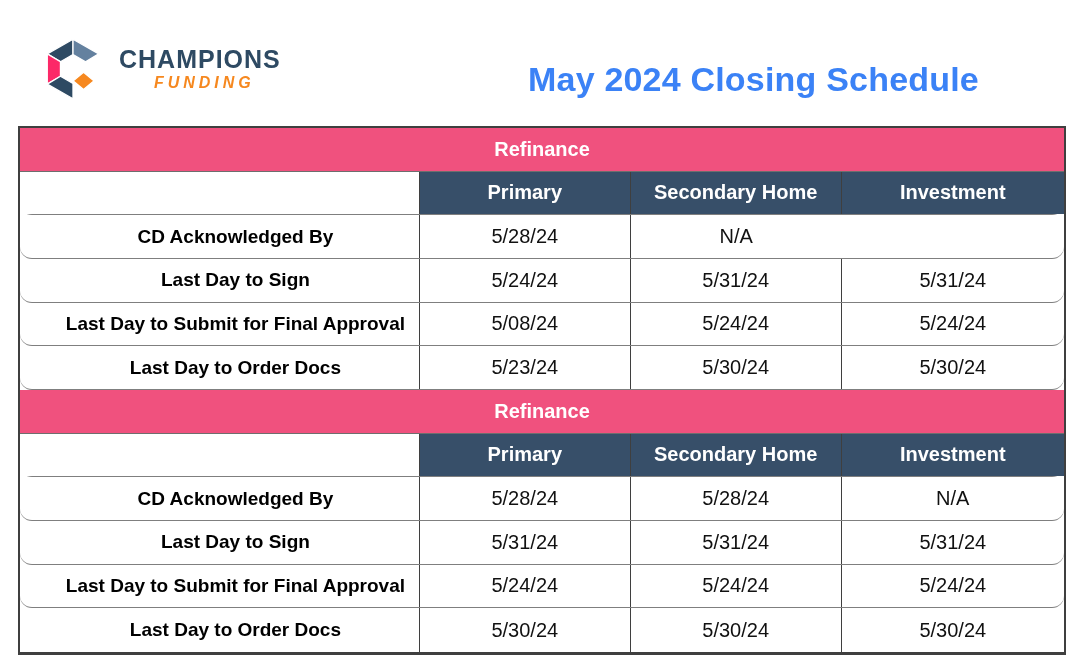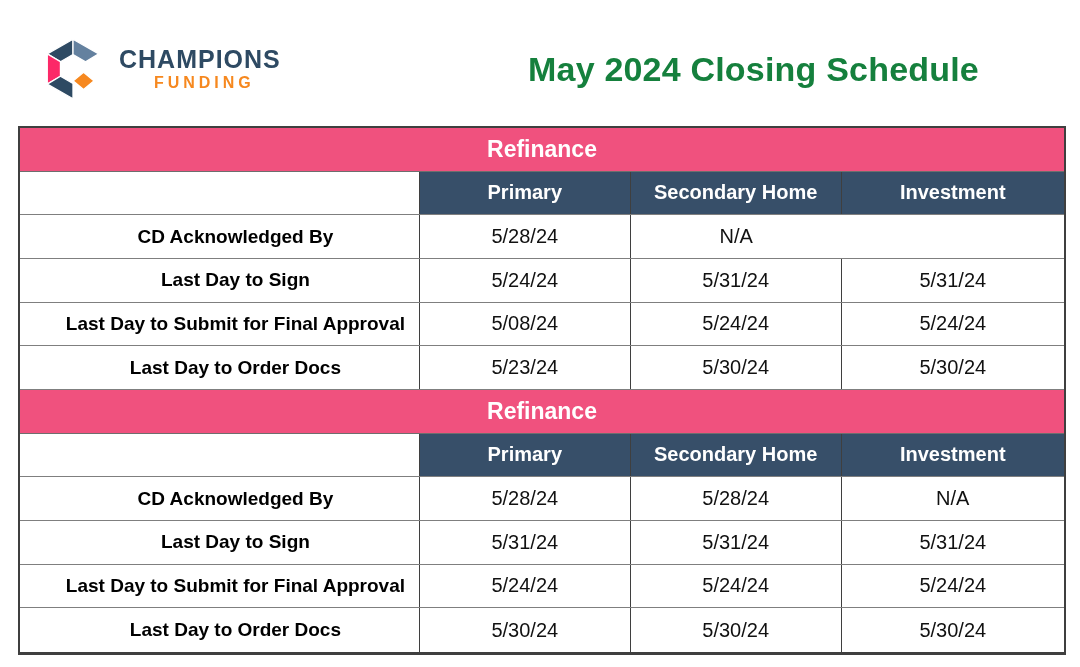--- a/index.html
+++ b/index.html
@@ -19,47 +19,49 @@
   .brand-mark { width: 66px; height: 70px; }
   .brand-text { display: flex; flex-direction: column; }
   .brand-name {
     font-size: 25px; font-weight: bold; color: #2E4A63;
     letter-spacing: 1px; line-height: 1.05;
   }
   .brand-subname {
     font-size: 16px; font-weight: bold; color: #F6881F;
     letter-spacing: 4px; text-align: right; padding-right: 26px;
     margin-top: 2px;
+    font-style: italic;
   }
   .page-title {
-    position: absolute; top: 50px; left: 528px;
-    font-size: 34px; font-weight: bold; color: #15803d;
+    position: absolute; top: 60px; left: 528px;
+    font-size: 34px; font-weight: bold; color: #3b82f6;
     letter-spacing: 0.2px; white-space: nowrap;
   }
 
   
   .schedule {
     position: absolute; left: 18px; top: 126px; width: 1048px;
     border: 2px solid #3f3f3f; border-bottom-width: 3px;
     box-sizing: border-box; background: #ffffff;
   }
   .band {
     height: 43.66px;
     display: flex; align-items: center; justify-content: center;
     background: #F0517E; color: #ffffff;
-    font-weight: bold; font-size: 23px;
+    font-weight: bold; font-size: 20px;
     border-bottom: 1px solid #6e6e6e;
     box-sizing: border-box;
   }
   .grid-row {
     display: grid;
     grid-template-columns: 38.3% 20.2% 20.2% 21.3%;
     height: 43.66px;
     border-bottom: 1px solid #7f7f7f;
     box-sizing: border-box;
+    border-radius: 12px;
   }
   .section:last-child .grid-row:last-child { border-bottom: none; }
   .cell {
     display: flex; align-items: center; justify-content: center;
     border-right: 1px solid #3f3f3f;
     box-sizing: border-box;
     overflow: hidden; white-space: nowrap;
   }
   .cell:last-child { border-right: none; }
   .head-blank { background: #ffffff; }

